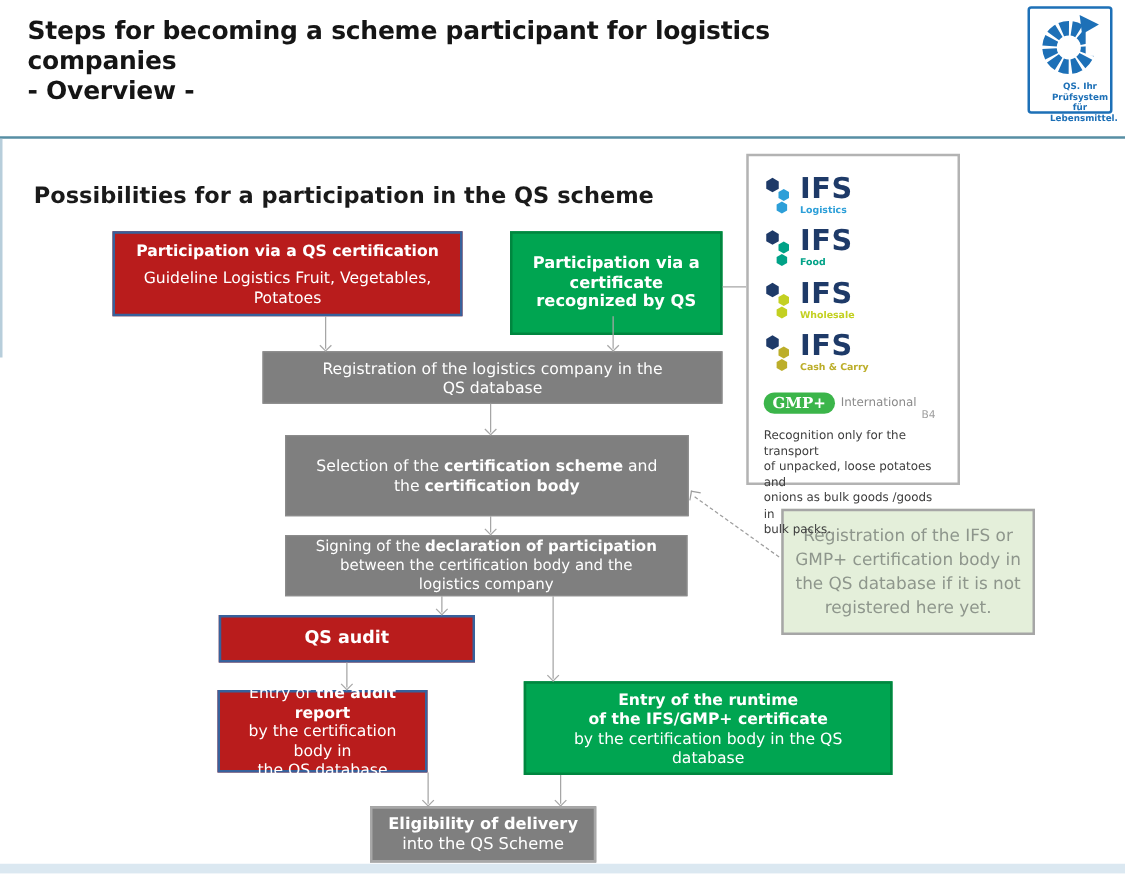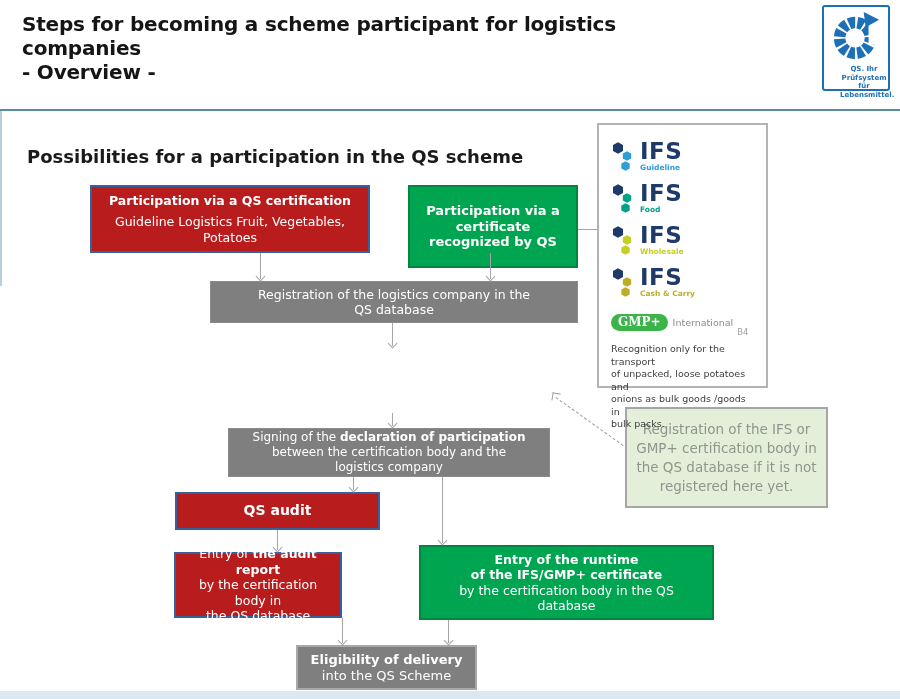--- a/index.html
+++ b/index.html
@@ -106,20 +106,24 @@
     <div class="pre">Participation via a
 certificate
 recognized by QS</div>
   </div>
 
   <div class="fbox grayb box-registration">
     <div class="pre">Registration of the logistics company in the
 QS database</div>
   </div>
 
+  <div class="fbox grayb box-selection">
+    <div class="pre"><span>Selection of the </span><b>certification scheme</b><span class="pre"> and
+the </span><b>certification body</b></div>
+  </div>
 
   <div class="fbox grayb box-signing">
     <div class="pre"><span>Signing of the </span><b>declaration of participation</b><span class="pre">
 between the certification body and the
 logistics company</span></div>
   </div>
 
   <div class="fbox blue box-audit">
     <div>QS audit</div>
   </div>
@@ -165,21 +169,21 @@
   <div class="panel">
 
     <div class="ifs-logo">
       <svg class="ifs-dots" width="24" height="31" viewBox="0 0 24 31">
         <polygon points="7,1.2 12,4.1 12,9.9 7,12.8 2,9.9 2,4.1" fill="#1e3a68"></polygon>
         <polygon points="16,10.2 20.2,12.6 20.2,17.4 16,19.8 11.8,17.4 11.8,12.6" fill="#2d9fd8"></polygon>
         <polygon points="14.5,20.2 18.7,22.6 18.7,27.4 14.5,29.8 10.3,27.4 10.3,22.6" fill="#2d9fd8"></polygon>
       </svg>
       <div>
         <div class="ifs-word">IFS</div>
-        <div class="ifs-sub" style="color: rgb(45, 159, 216);">Guideline</div>
+        <div class="ifs-sub" style="color: rgb(45, 159, 216);">Logistics</div>
       </div>
     </div>
 
     <div class="ifs-logo">
       <svg class="ifs-dots" width="24" height="31" viewBox="0 0 24 31">
         <polygon points="7,1.2 12,4.1 12,9.9 7,12.8 2,9.9 2,4.1" fill="#1e3a68"></polygon>
         <polygon points="16,10.2 20.2,12.6 20.2,17.4 16,19.8 11.8,17.4 11.8,12.6" fill="#00a287"></polygon>
         <polygon points="14.5,20.2 18.7,22.6 18.7,27.4 14.5,29.8 10.3,27.4 10.3,22.6" fill="#00a287"></polygon>
       </svg>
       <div>

